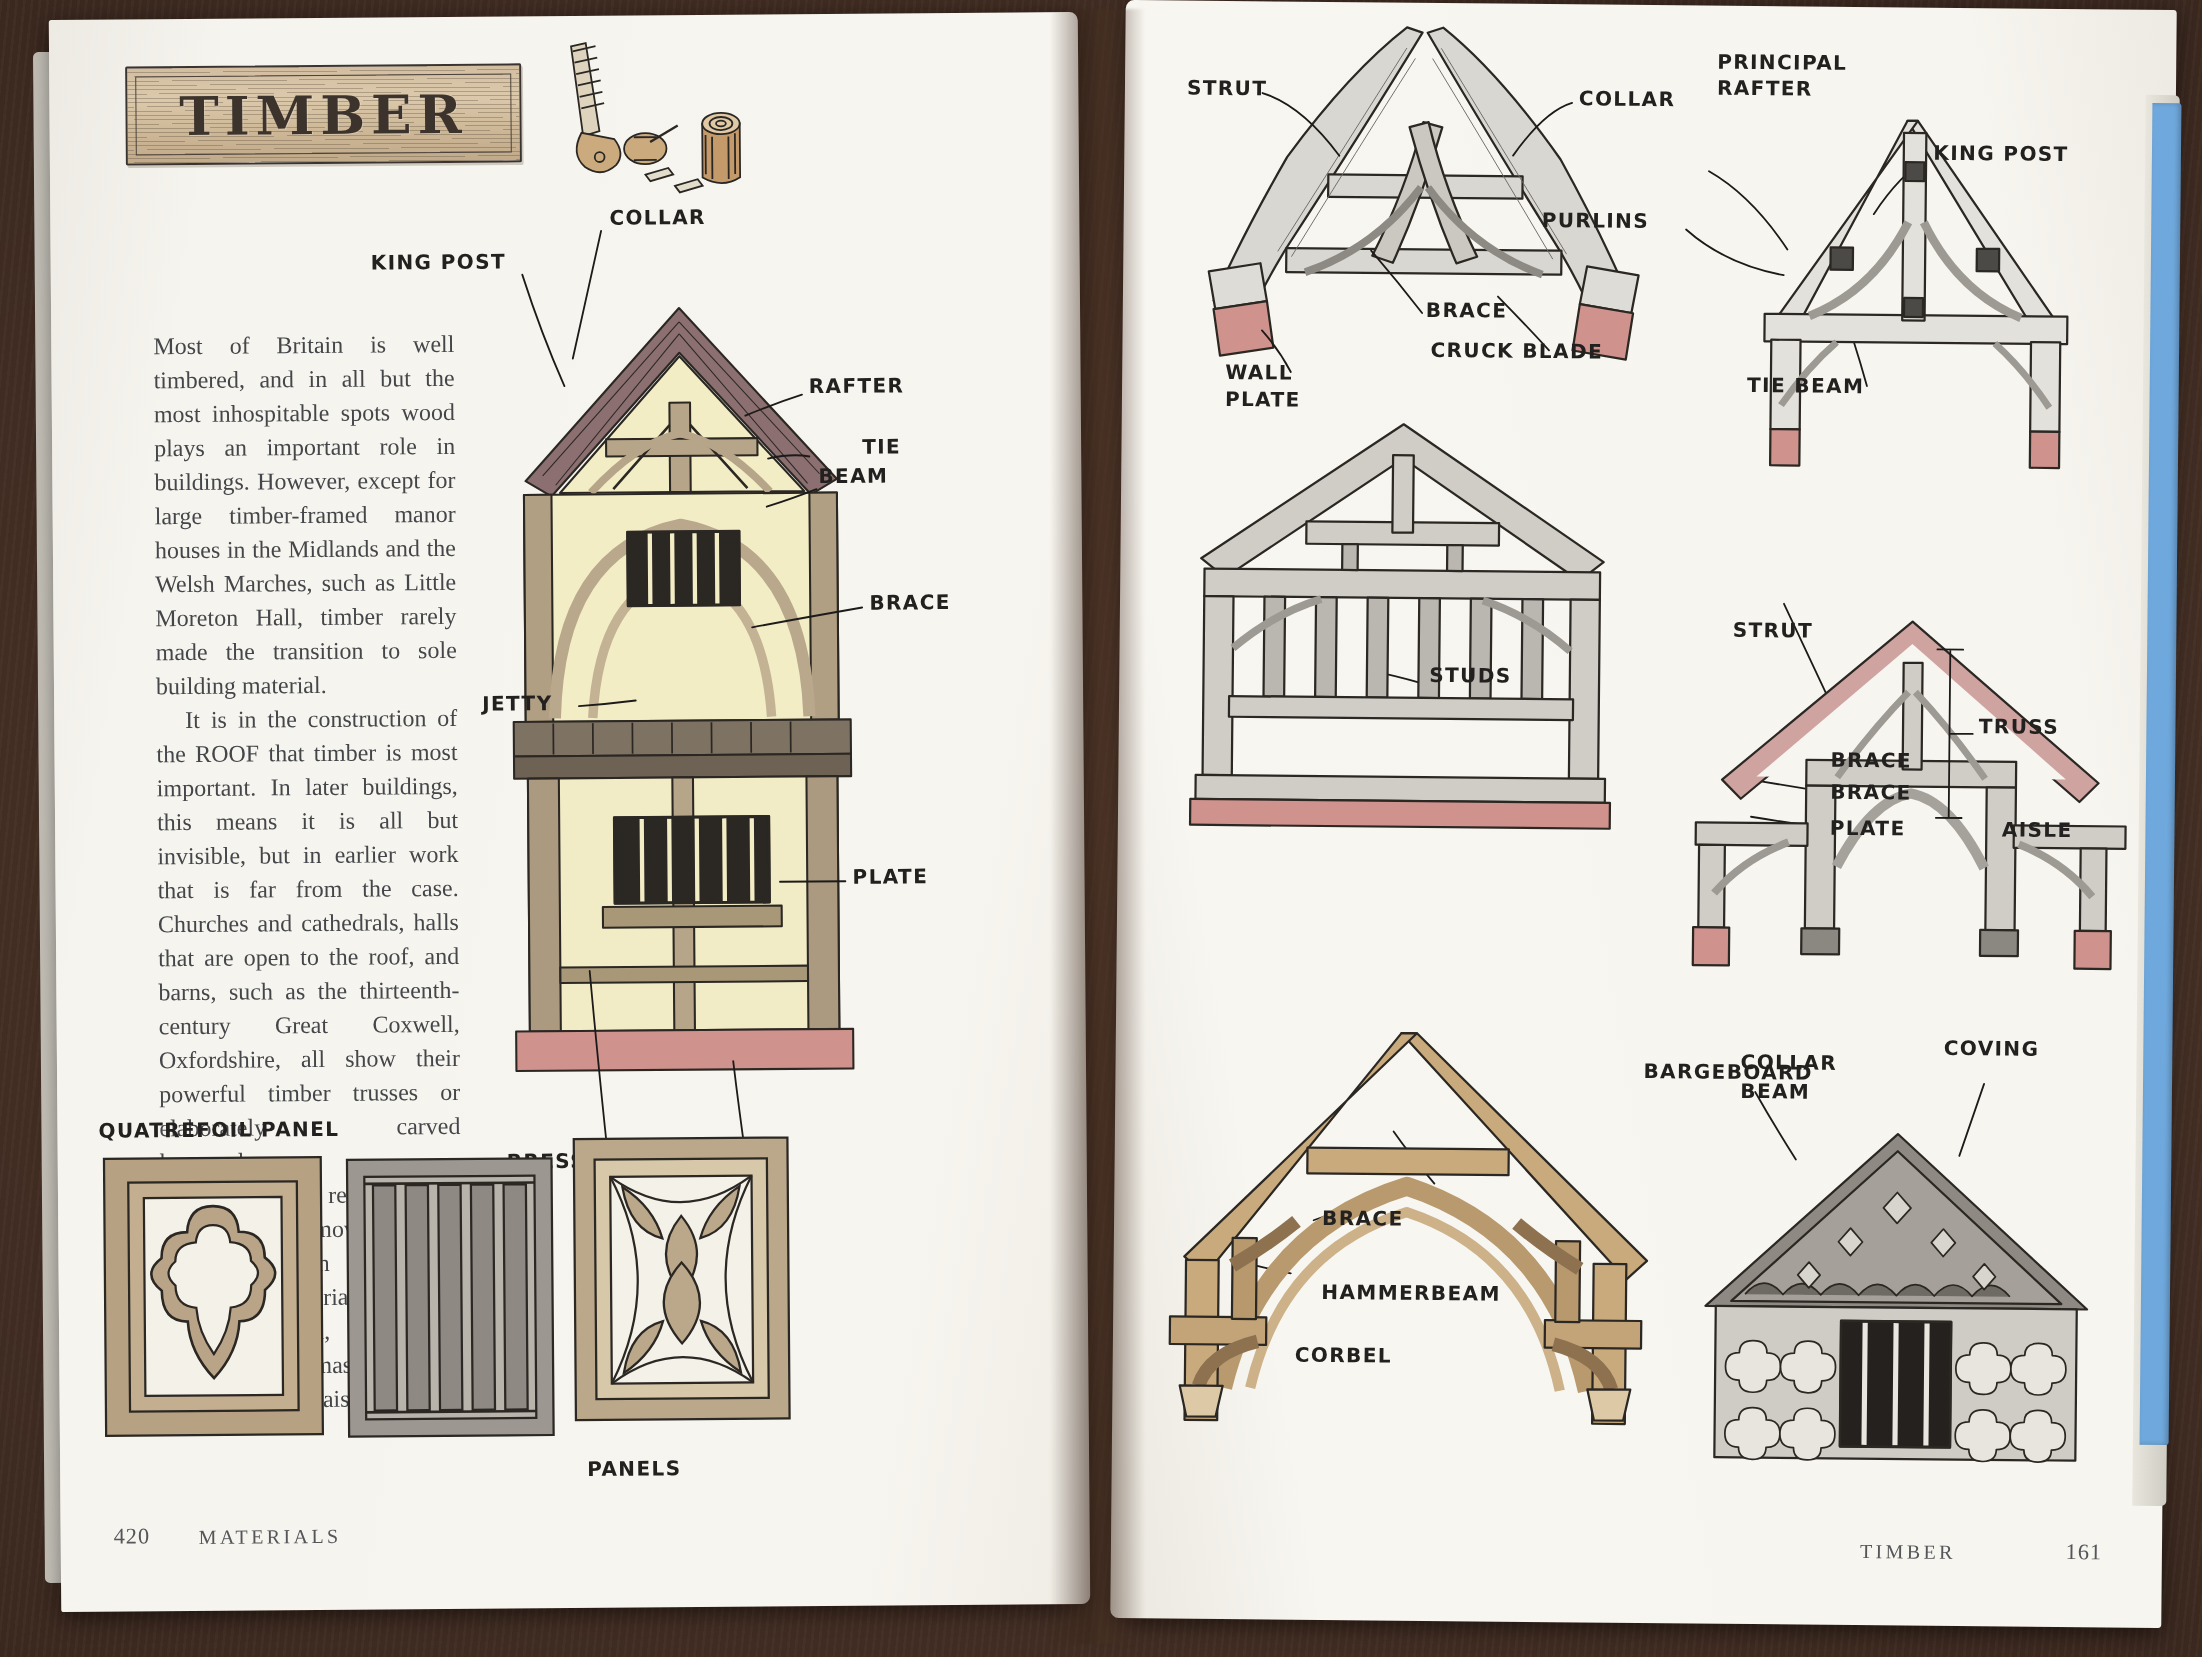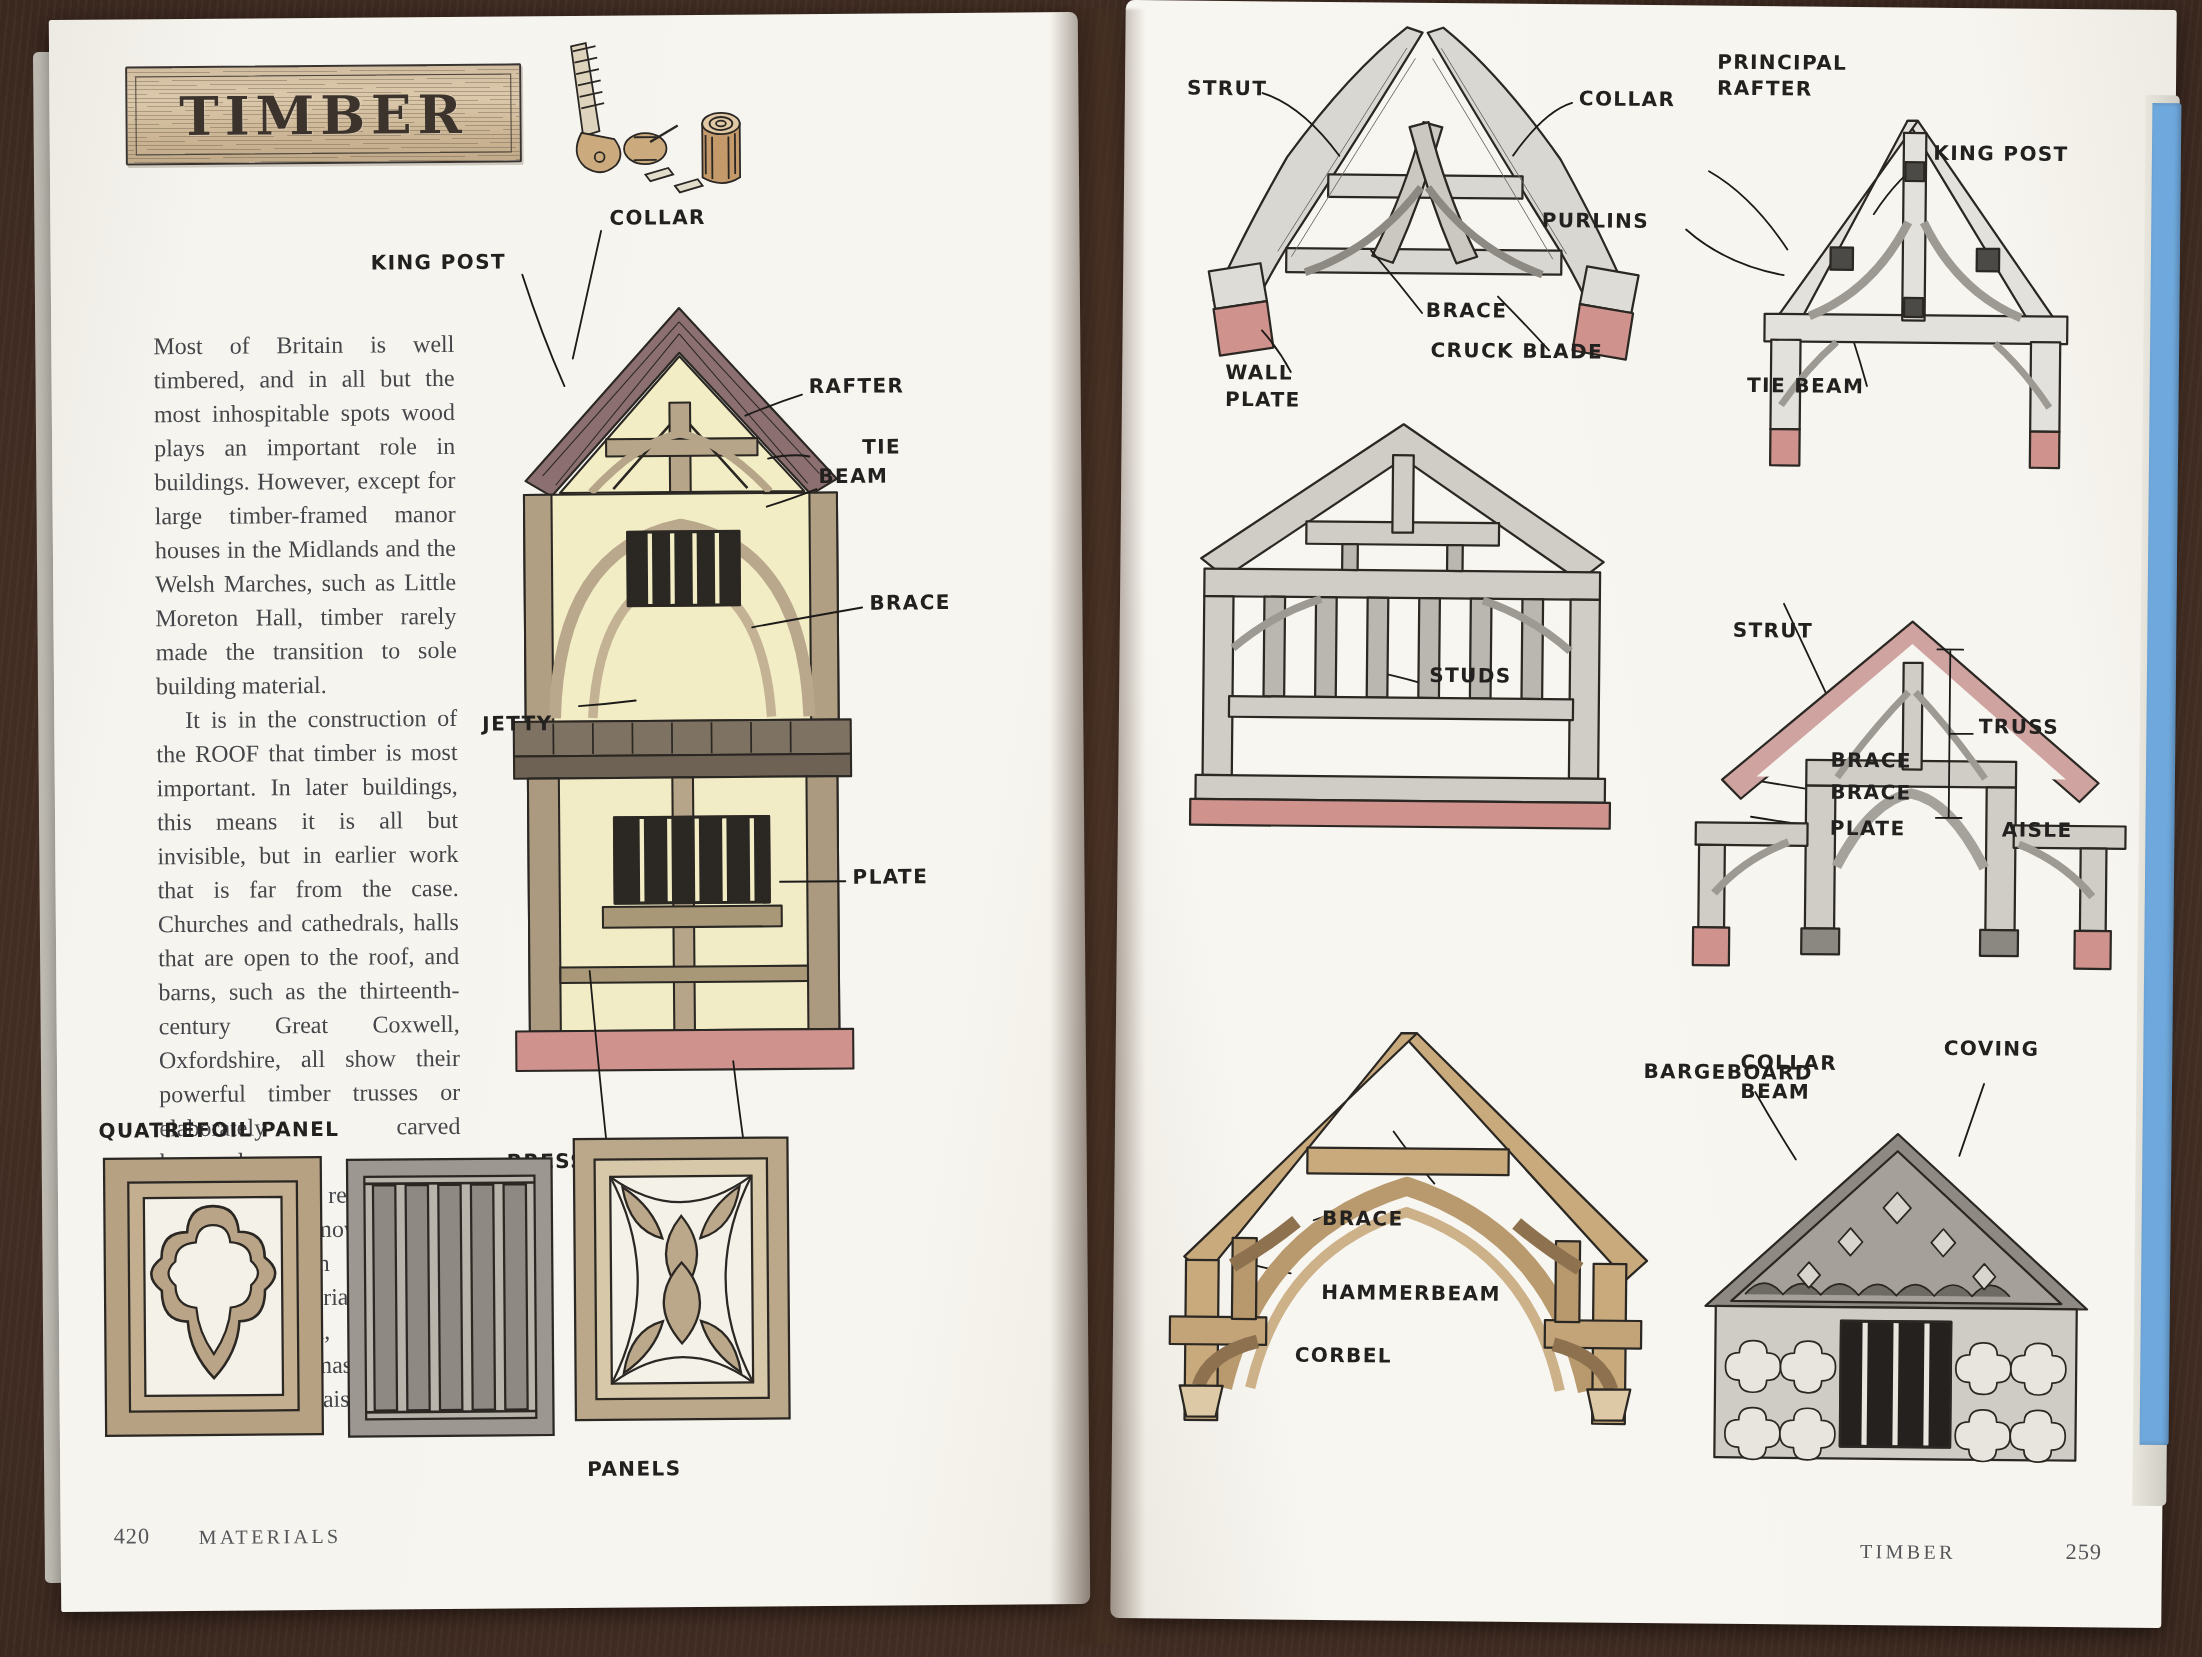--- a/index.html
+++ b/index.html
@@ -215,21 +215,21 @@
             <path d="M800 1330 Q792 1270 786 1216"></path>
           </g>
         </svg>
 
         <div class="hw" style="left:559px; top:191px;">COLLAR</div>
         <div class="hw" style="left:320px; top:234px;">KING POST</div>
         <div class="hw" style="left:757px; top:361px;">RAFTER</div>
         <div class="hw" style="left:810px; top:422px;">TIE</div>
         <div class="hw" style="left:766px; top:451px;">BEAM</div>
         <div class="hw" style="left:816px; top:578px;">BRACE</div>
-        <div class="hw" style="left:428px; top:676px;margin-top:20px;">JETTY</div>
+        <div class="hw" style="left:428px; top:676px;">JETTY</div>
         <div class="hw" style="left:797px; top:852px;">PLATE</div>
         <div class="hw" style="left:449px; top:1134px;">BRESSUMER</div>
         <div class="hw" style="left:644px; top:1134px;">STUD</div>
 
         <div class="hw" style="left:41px; top:1100px;">QUATREFOIL PANEL</div>
 
         <svg class="fig" style="left:41px; top:1134px;" width="229" height="289" viewBox="0 0 266 336">
           <g stroke="#2b2723" stroke-width="2.6" fill="none">
             <rect x="6" y="6" width="252" height="322" fill="#b6a182"></rect>
             <rect x="34" y="34" width="196" height="266" fill="#c3ae8f"></rect>
@@ -545,21 +545,21 @@
               <path d="M352 330 q16 0 16 14 q16 0 16 16 q0 16 -16 16 q0 14 -16 14 q-16 0 -16 -14 q-16 0 -16 -16 q0 -16 16 -16 q0 -14 16 -14 Z"></path>
               <path d="M416 330 q16 0 16 14 q16 0 16 16 q0 16 -16 16 q0 14 -16 14 q-16 0 -16 -14 q-16 0 -16 -16 q0 -16 16 -16 q0 -14 16 -14 Z"></path>
             </g>
           </g>
         </svg>
 
         <div class="hw" style="left:528px; top:1055px;">BARGEBOARD</div>
         <div class="hw" style="left:828px; top:1029px;">COVING</div>
 
         <div class="folio rp-folio-txt">TIMBER</div>
-        <div class="folio folio-num rp-folio-num">259</div>
+        <div class="folio folio-num rp-folio-num">161</div>
       </div>
     </div>
 
     <div class="gutter"></div>
     <div class="edge-right"></div>
     <div class="blue-tab"></div>
   </div>
 </div>
 
 

